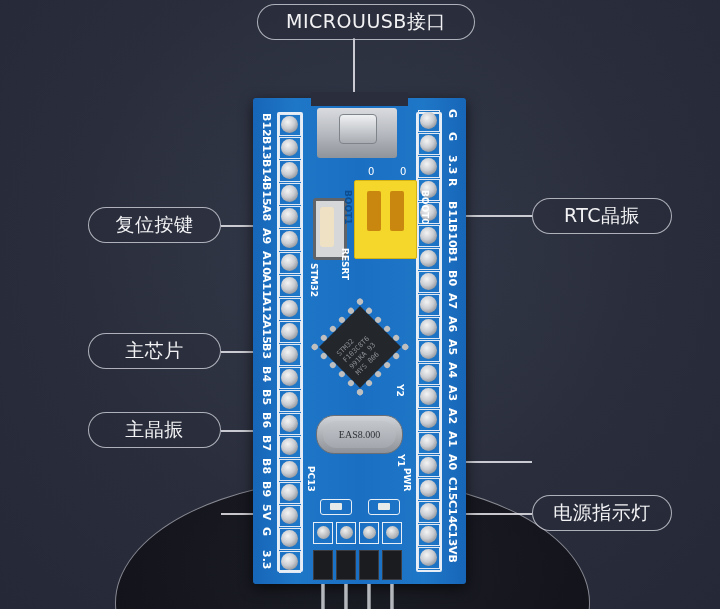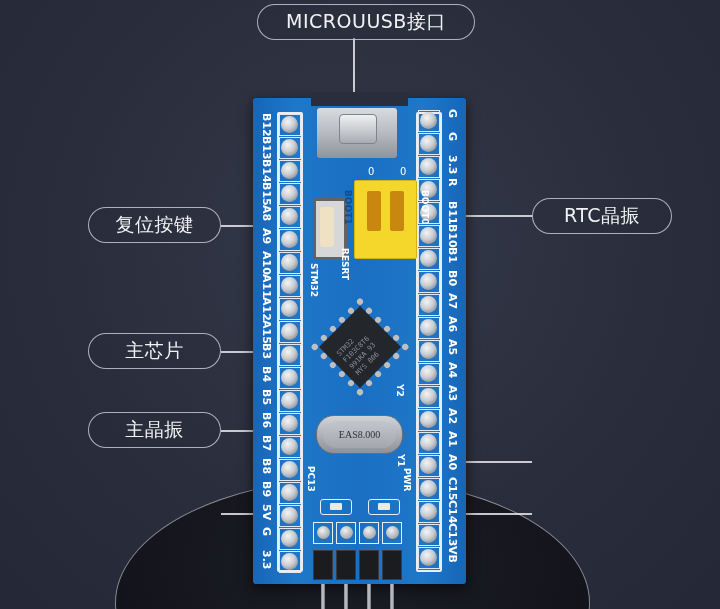--- a/index.html
+++ b/index.html
@@ -300,14 +300,15 @@
   <div class="hdr4-leg" style="left:321px;top:584px;height:25px;"></div>
   <div class="hdr4-leg" style="left:344px;top:584px;height:25px;"></div>
   <div class="hdr4-leg" style="left:367px;top:584px;height:25px;"></div>
   <div class="hdr4-leg" style="left:390px;top:584px;height:25px;"></div>
 
   <div class="callout" style="left:88px;top:207px;width:133px;">复位按键</div>
   <div class="callout" style="left:257px;top:4px;width:218px;">MICROUUSB接口</div>
   <div class="callout" style="left:532px;top:198px;width:140px;">RTC晶振</div>
   <div class="callout" style="left:88px;top:333px;width:133px;">主芯片</div>
   <div class="callout" style="left:88px;top:412px;width:133px;">主晶振</div>
+  <div class="callout" style="left:532px;top:495px;width:140px;">电源指示灯</div>
 
 </div>
 
 </body></html>

